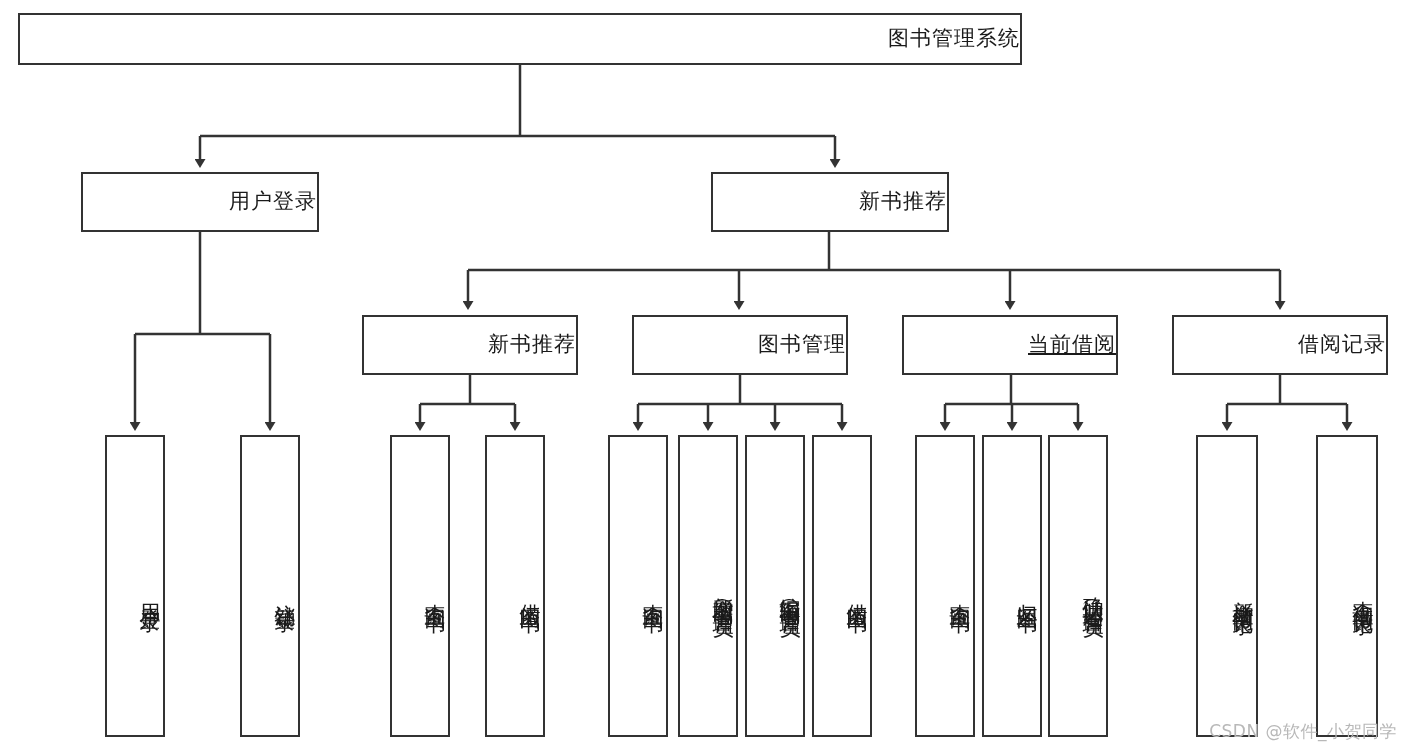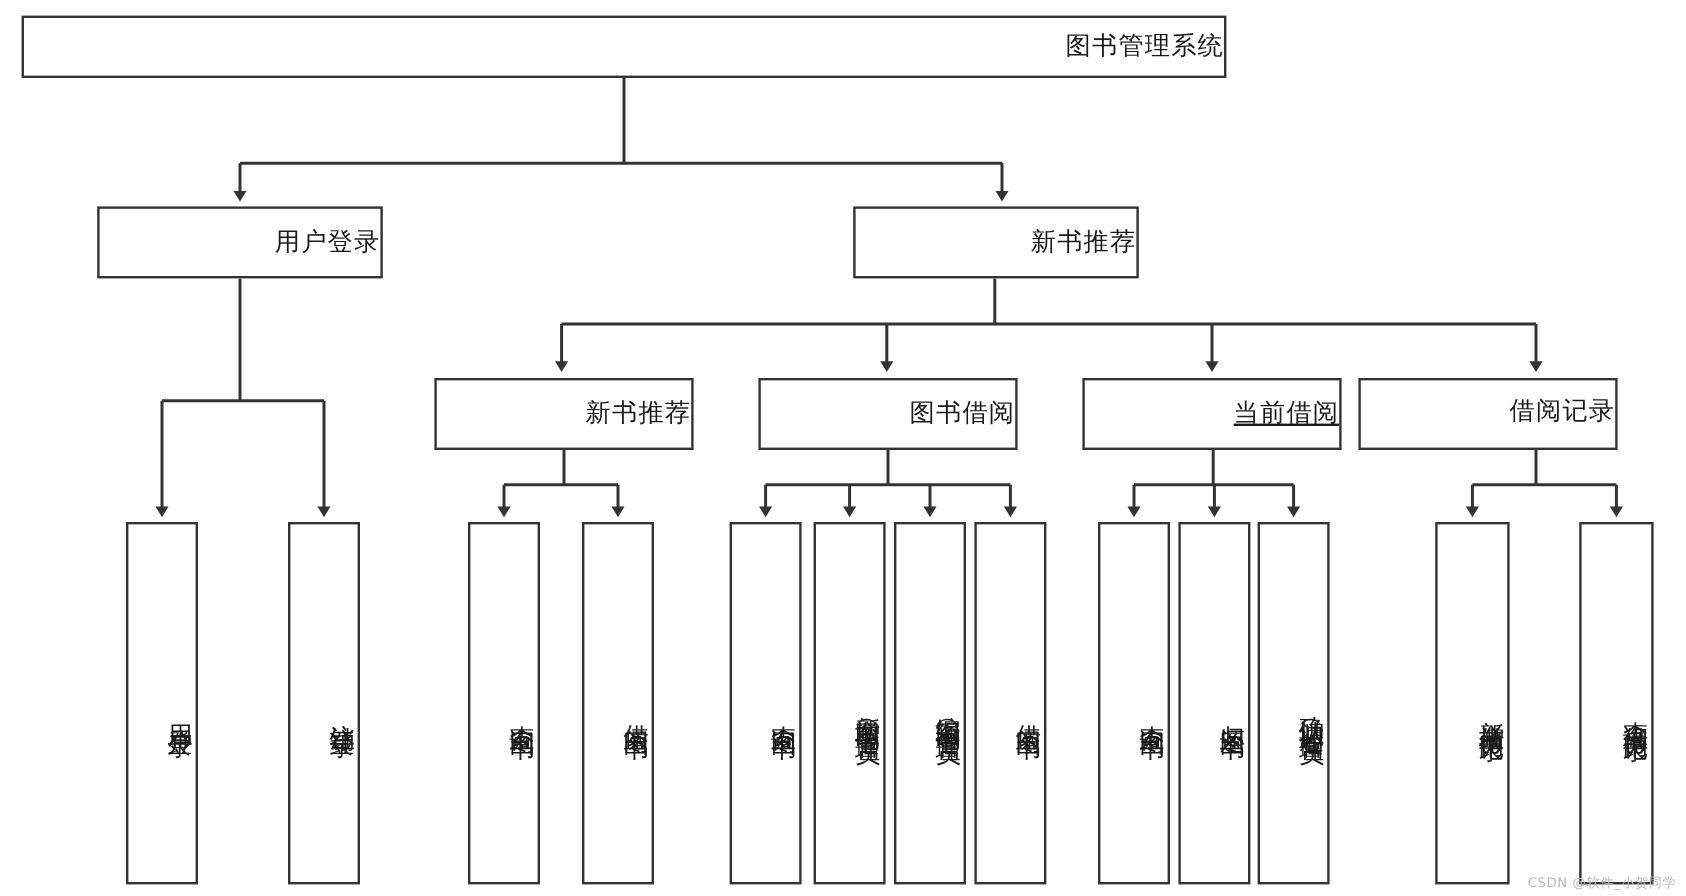--- a/index.html
+++ b/index.html
@@ -52,21 +52,21 @@
   }
   .node.v > span {
     writing-mode: vertical-rl;
     text-orientation: upright;
     display: block;
   }
   #watermark {
     position: absolute;
     right: 8px;
     bottom: 4px;
-    font-size: 11px;
+    font-size: 17px;
     color: #b8b8b8;
     letter-spacing: 0.5px;
     z-index: 5;
     white-space: nowrap;
   }
 </style>
 </head>
 <body>
 
 <div id="canvas">
@@ -129,26 +129,26 @@
     <span>用户登录</span>
   </div>
   <div class="node h" style="left:711px; top:172px; width:238px; height:60px;">
     <span>新书推荐</span>
   </div>
 
   <div class="node h" style="left:362px; top:315px; width:216px; height:60px;">
     <span>新书推荐</span>
   </div>
   <div class="node h" style="left:632px; top:315px; width:216px; height:60px;">
-    <span>图书借阅</span>
+    <span>图书管理</span>
   </div>
   <div class="node h" style="left:902px; top:315px; width:216px; height:60px;text-decoration:underline;">
     <span>当前借阅</span>
   </div>
-  <div class="node h" style="left:1132px; top:315px; width:216px; height:60px;font-family:Liberation Mono, monospace;">
+  <div class="node h" style="left:1172px; top:315px; width:216px; height:60px;">
     <span>借阅记录</span>
   </div>
 
   <div class="node v" style="left:105px; top:435px; width:60px; height:302px;">
     <span>用户登录</span>
   </div>
   <div class="node v" style="left:240px; top:435px; width:60px; height:302px;">
     <span>注销登录</span>
   </div>
 

